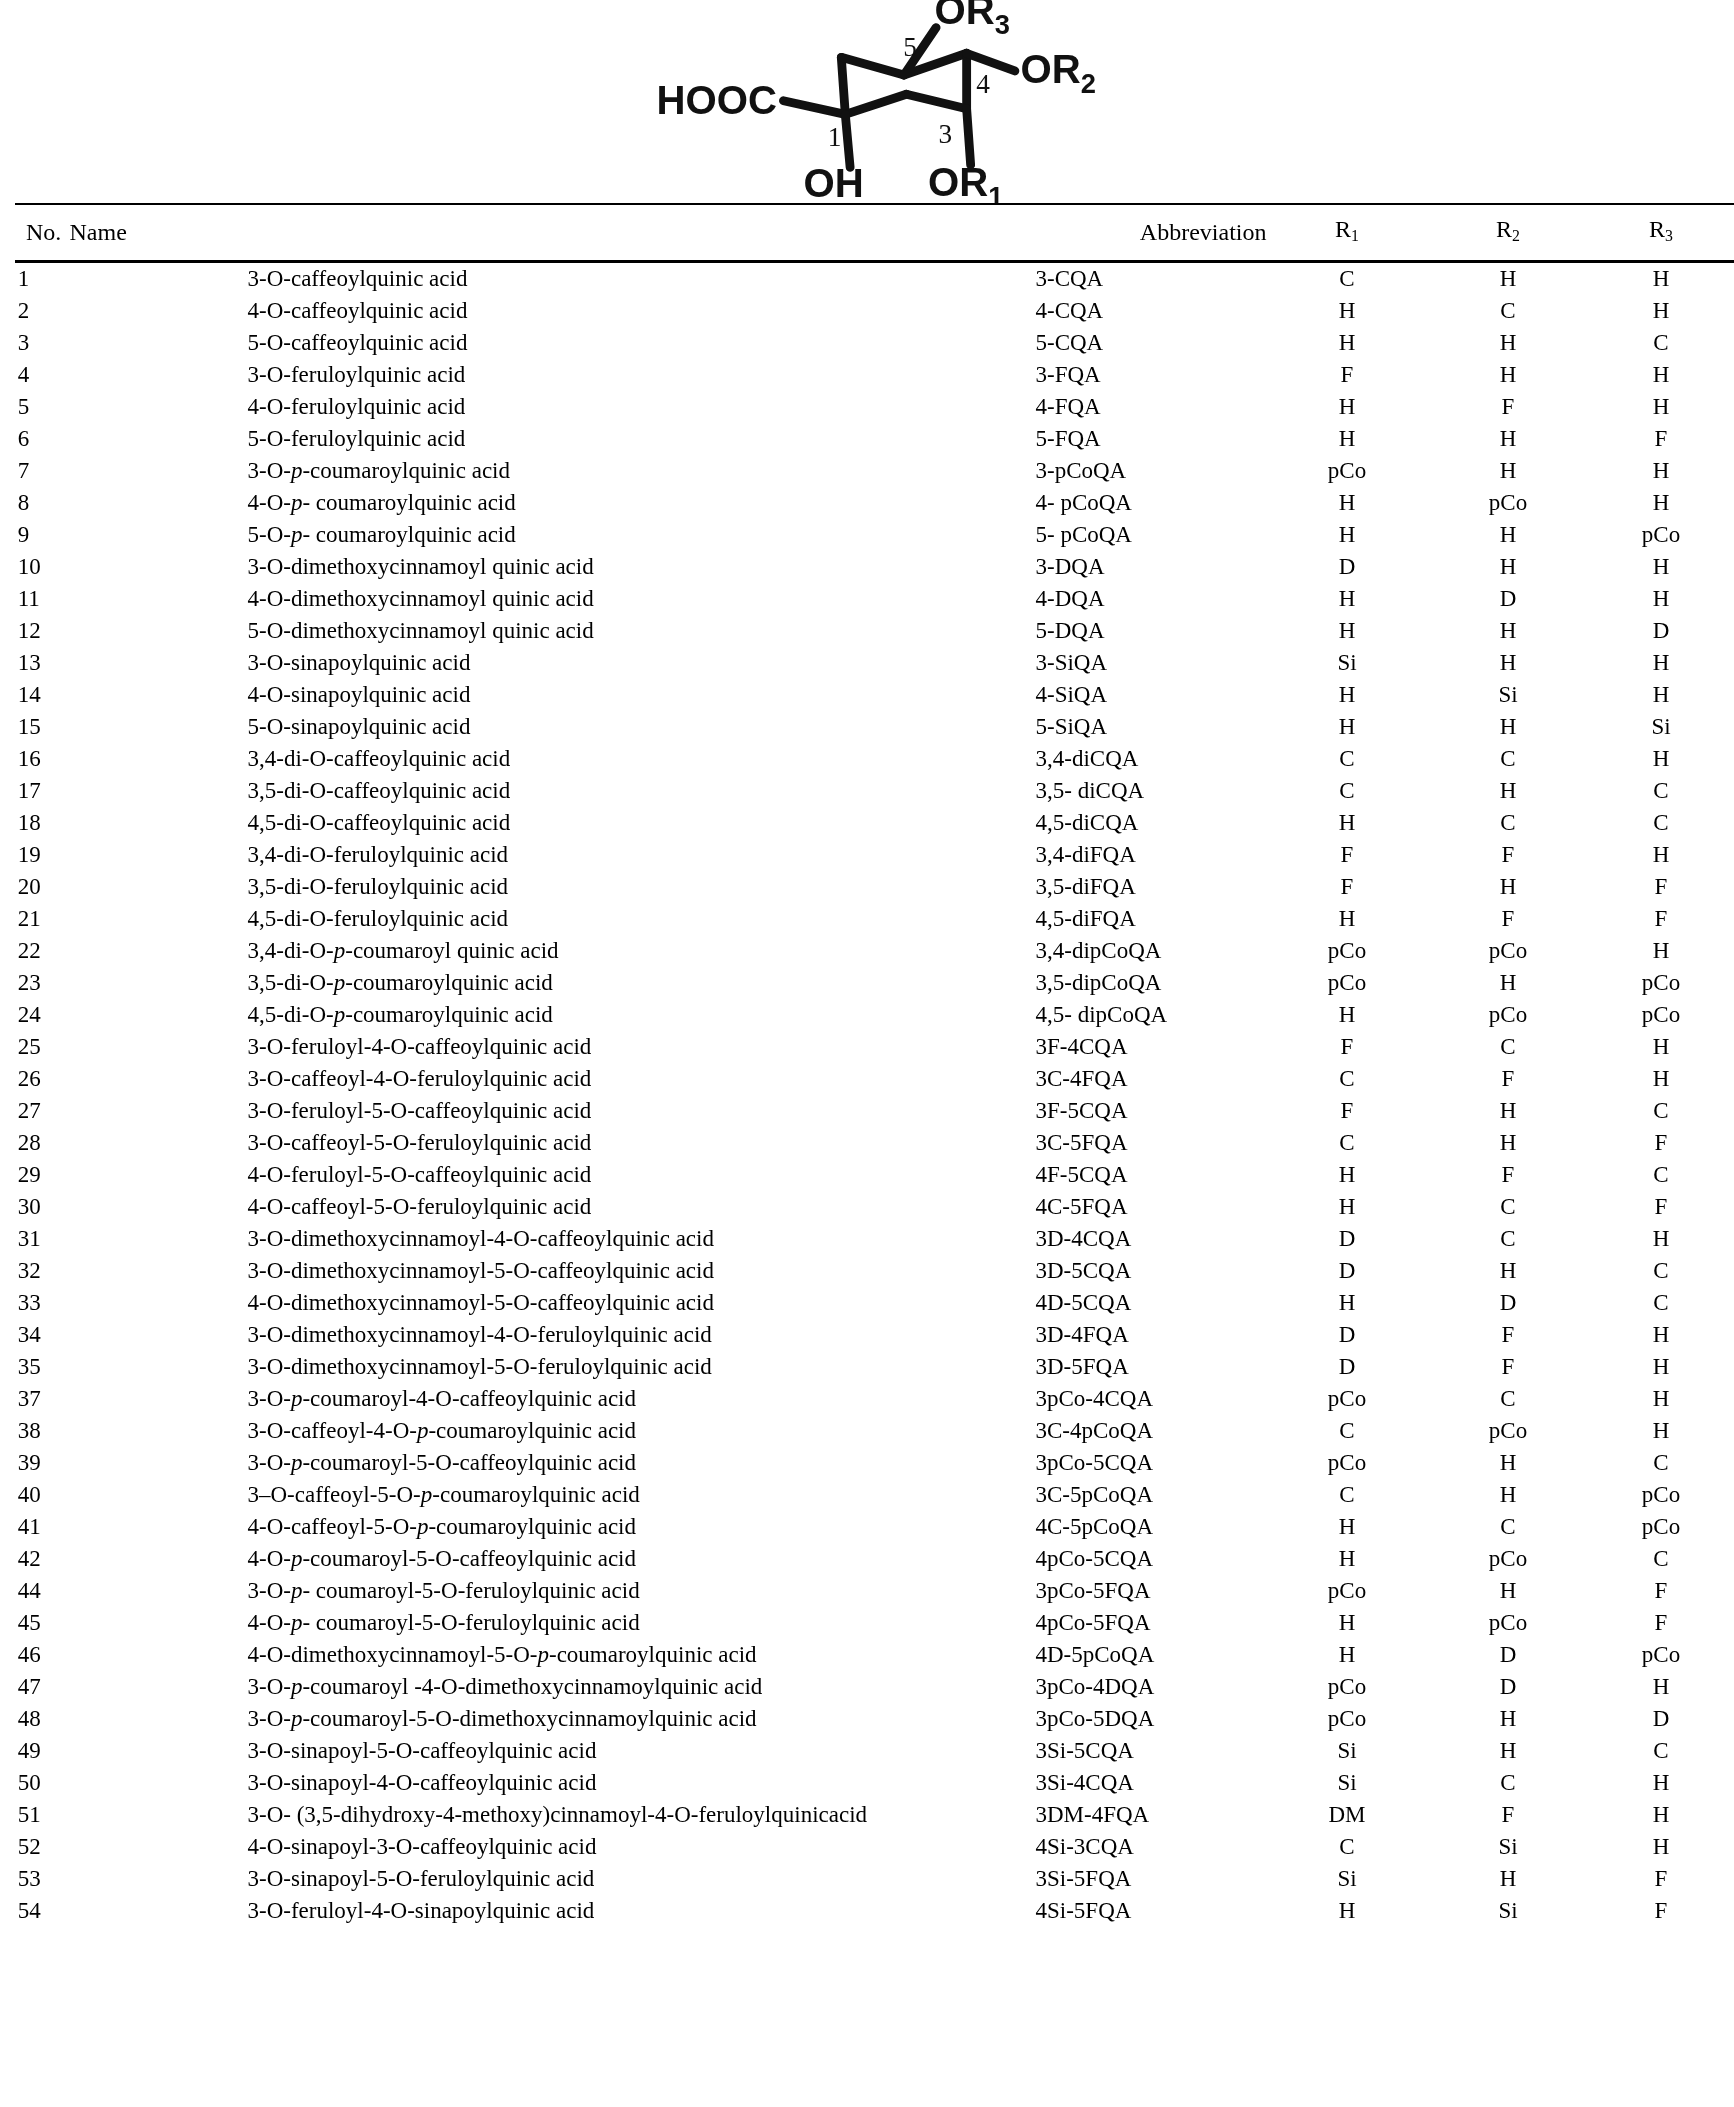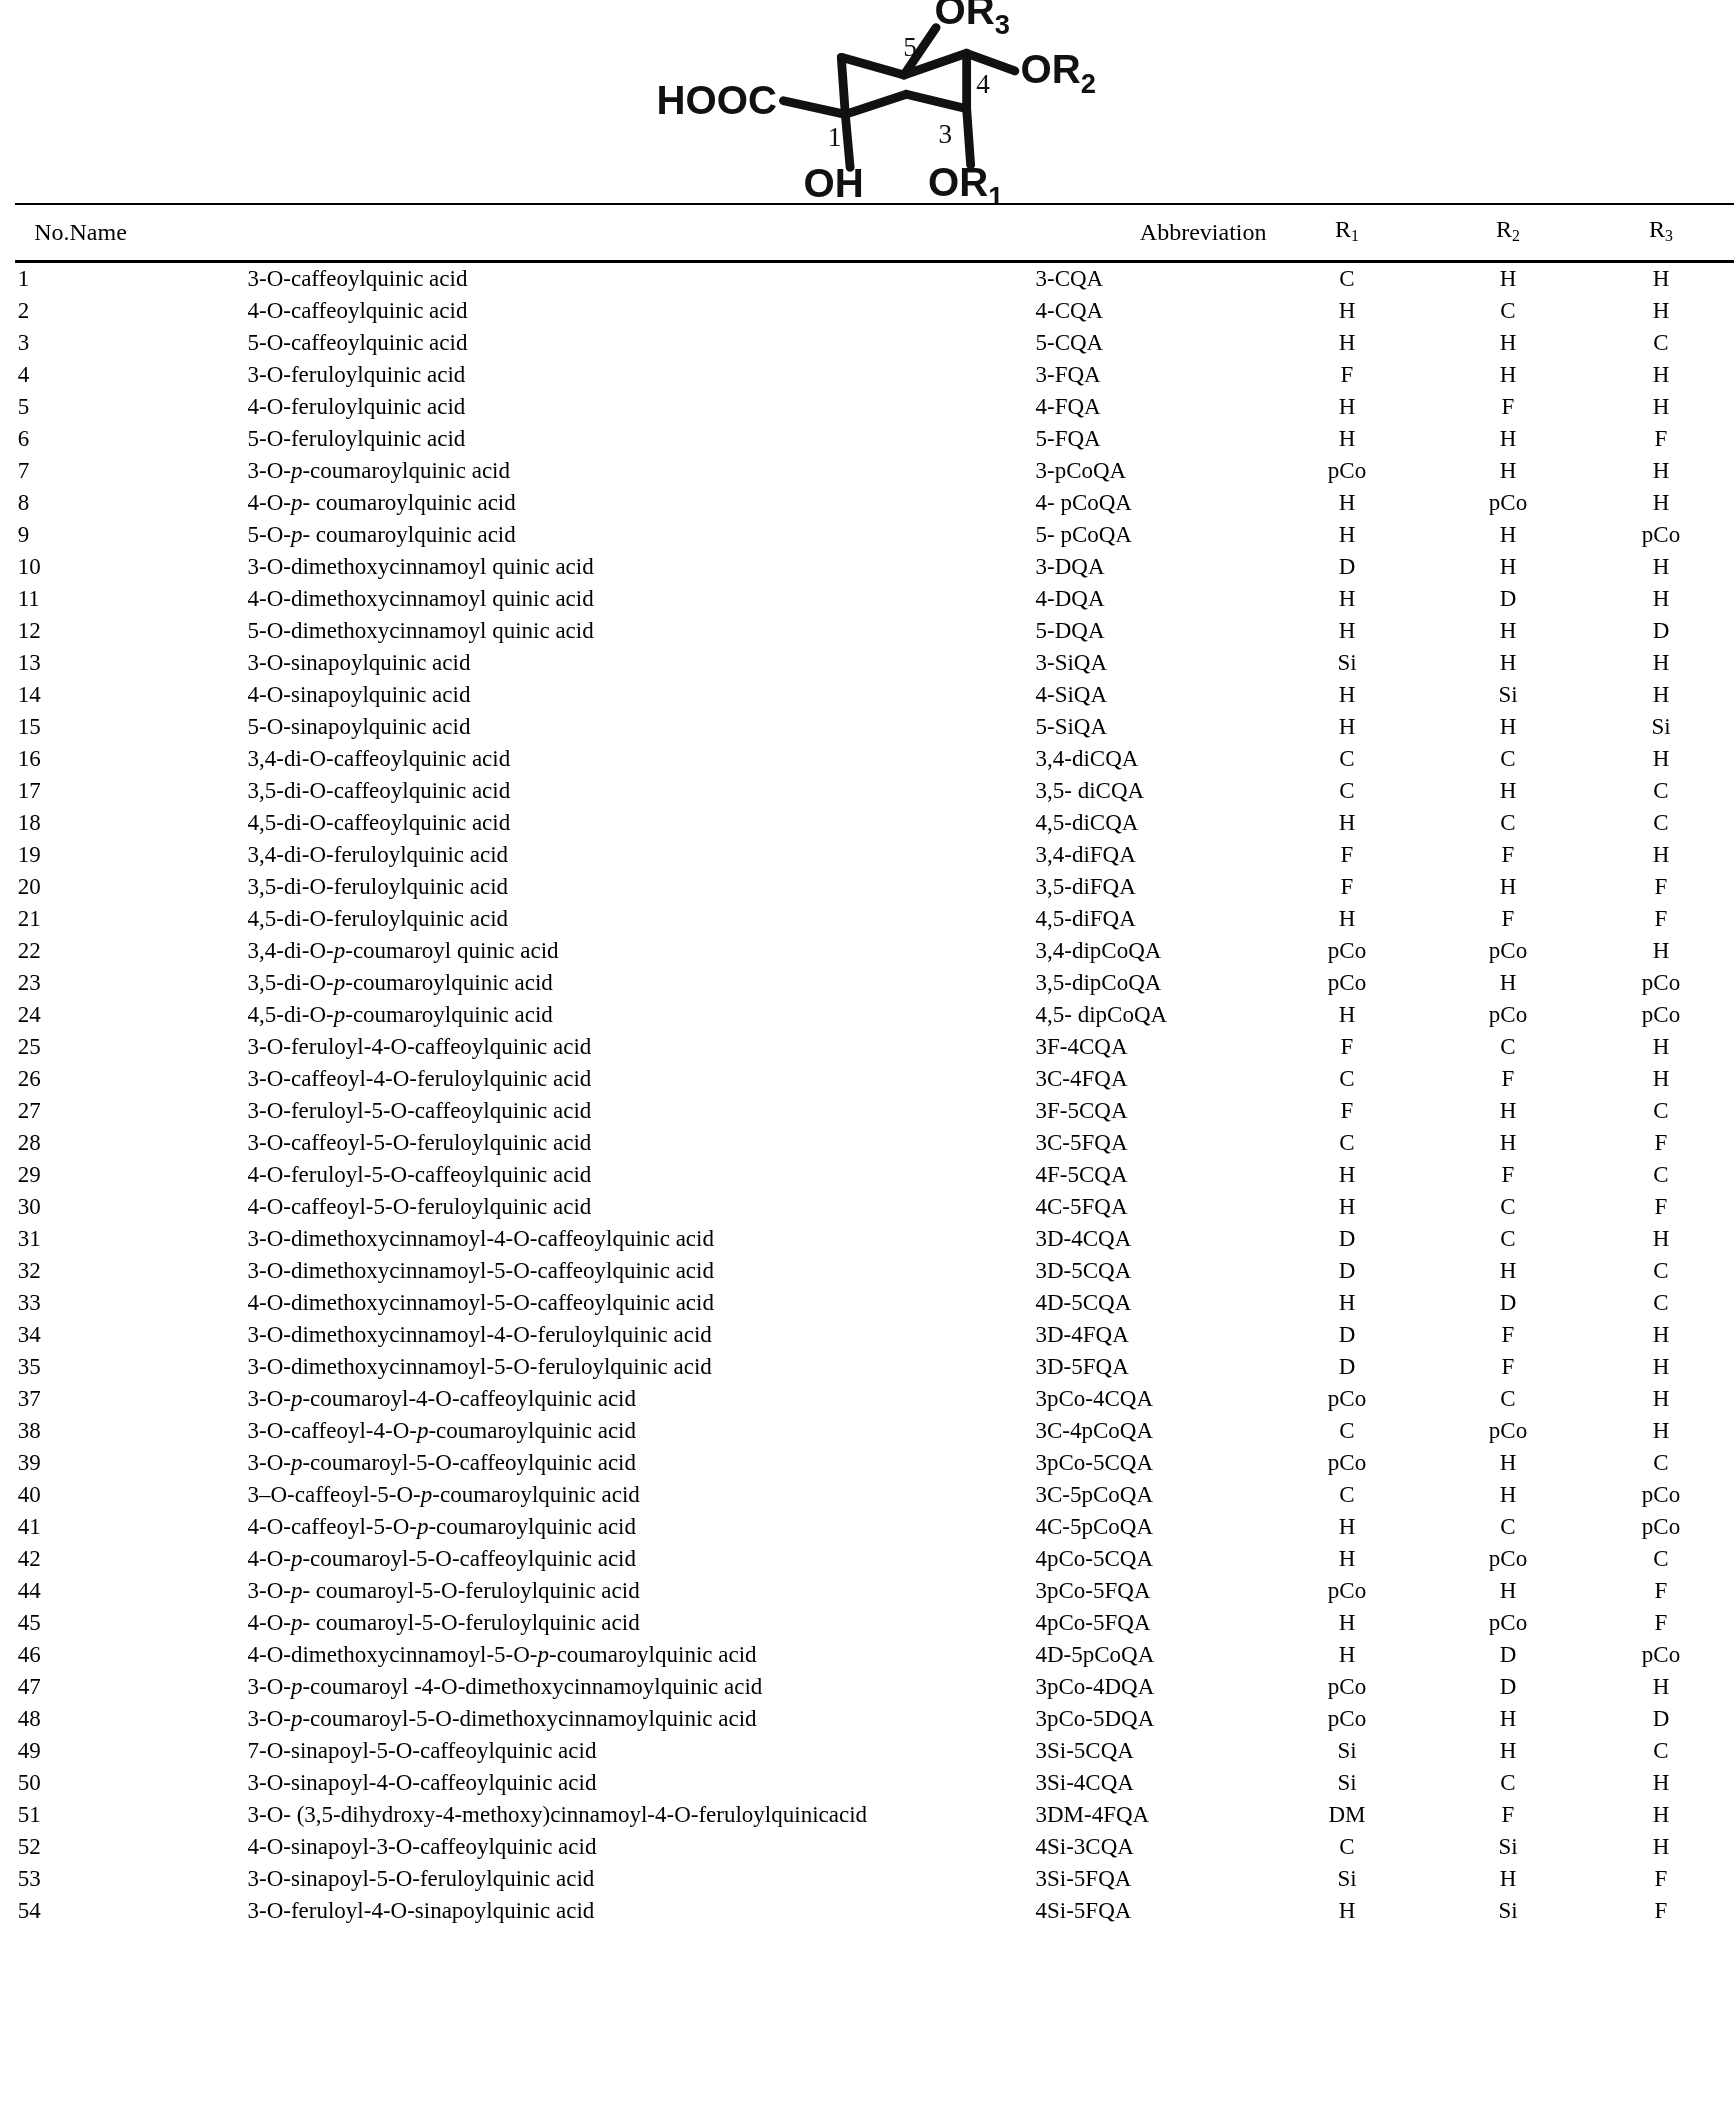--- a/index.html
+++ b/index.html
@@ -56,21 +56,21 @@
     vertical-align: middle;
   }
 
   .col-no    { width: 55px;  text-align: left;   padding-left: 3.2px !important; }
   .col-name  { width: 932px; text-align: left; }
   .col-abbr  { width: 265px; text-align: left; }
   .col-r1    { width: 161px; text-align: center; }
   .col-r2    { width: 161px; text-align: center; }
   .col-r3    { width: 145px; text-align: center; }
 
-  th.col-no    { text-align: right; padding-left: 3.2px !important; }
+  th.col-no    { text-align: center; padding-left: 3.2px !important; }
   th.col-name  { text-align: left; padding-right: 386px; }
   th.col-abbr  { text-align: right; padding-right: 16px; }
   th.col-r1, th.col-r2, th.col-r3 { text-align: center; }
 
   td.col-name  { padding-left: 178px !important; }
   td.col-abbr  { padding-left: 34px !important; }
 
   sub { font-size: 0.66em; vertical-align: -0.28em; }
 </style>
 </head>
@@ -513,21 +513,21 @@
         <tr>
           <td class="col-no">48</td>
           <td class="col-name">3-O-<i>p</i>-coumaroyl-5-O-dimethoxycinnamoylquinic acid</td>
           <td class="col-abbr">3pCo-5DQA</td>
           <td class="col-r1">pCo</td>
           <td class="col-r2">H</td>
           <td class="col-r3">D</td>
         </tr>
         <tr>
           <td class="col-no">49</td>
-          <td class="col-name">7-O-sinapoyl-5-O-caffeoylquinic acid</td>
+          <td class="col-name">3-O-sinapoyl-5-O-caffeoylquinic acid</td>
           <td class="col-abbr">3Si-5CQA</td>
           <td class="col-r1">Si</td>
           <td class="col-r2">H</td>
           <td class="col-r3">C</td>
         </tr>
         <tr>
           <td class="col-no">50</td>
           <td class="col-name">3-O-sinapoyl-4-O-caffeoylquinic acid</td>
           <td class="col-abbr">3Si-4CQA</td>
           <td class="col-r1">Si</td>

